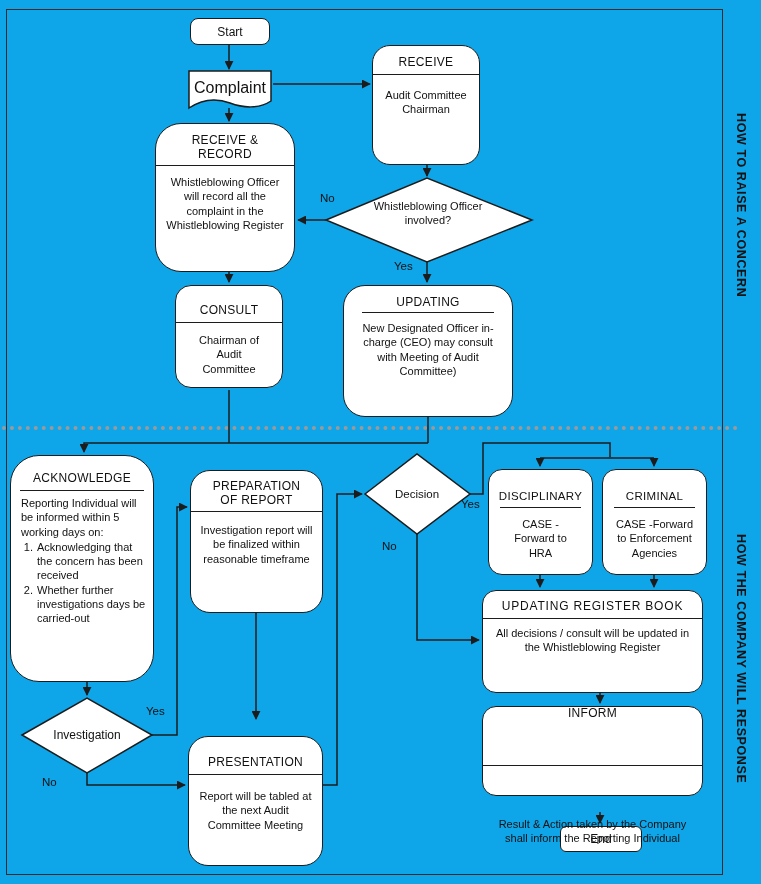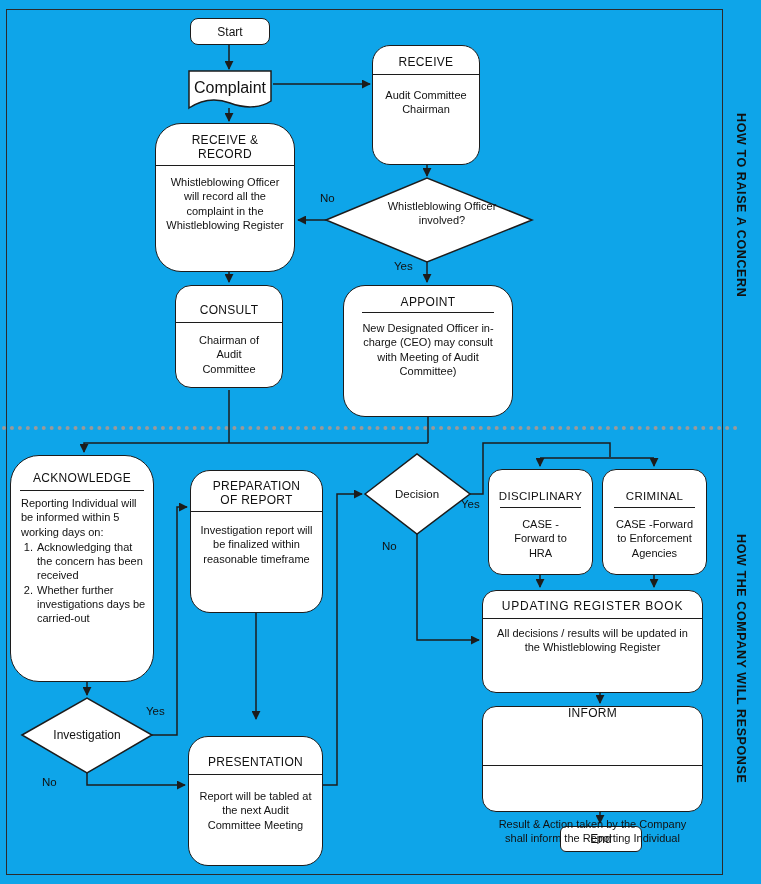--- a/index.html
+++ b/index.html
@@ -94,21 +94,21 @@
     <div class="bod" style="padding-top:9px;">Whistleblowing Officer will record all the complaint in the Whistleblowing Register</div>
   </div>
 
   <div class="node" style="left:175px;top:285px;width:108px;height:103px;border-radius:16px;">
     <div class="hdr" style="height:32px;">CONSULT</div>
     <div class="hr"></div>
     <div class="bod" style="padding:10px 16px 0 16px;">Chairman of Audit Committee</div>
   </div>
 
   <div class="node" style="left:343px;top:285px;width:170px;height:132px;border-radius:22px;">
-    <div class="hdr" style="height:24px;padding-bottom:2px;">APPOINT</div>
+    <div class="hdr" style="height:24px;padding-bottom:2px;">UPDATING</div>
     <div class="hr inset"></div>
     <div class="bod" style="padding:8px 10px 0 10px;">New Designated Officer in-charge (CEO) may consult with Meeting of Audit Committee)</div>
   </div>
 
   <div class="node" style="left:10px;top:455px;width:144px;height:227px;border-radius:29px;">
     <div class="hdr" style="height:30px;">ACKNOWLEDGE</div>
     <div class="hr inset" style="width:88%;"></div>
     <div class="bod" style="text-align:left;padding:5px 6px 0 10px;">
       <div>Reporting Individual will be informed within 5 working days on:</div>
       <ol class="ack">
@@ -138,30 +138,30 @@
 
   <div class="node" style="left:602px;top:469px;width:105px;height:106px;border-radius:14px;">
     <div class="hdr" style="height:33px;font-size:11.5px;">CRIMINAL</div>
     <div class="hr inset"></div>
     <div class="bod" style="padding:9px 7px 0 7px;">CASE -Forward to Enforcement Agencies</div>
   </div>
 
   <div class="node" style="left:482px;top:590px;width:221px;height:103px;border-radius:14px;">
     <div class="hdr" style="height:23px;letter-spacing:.8px;">UPDATING REGISTER BOOK</div>
     <div class="hr"></div>
-    <div class="bod" style="padding-top:7px;">All decisions / results will be updated in the Whistleblowing Register</div>
+    <div class="bod" style="padding-top:7px;">All decisions / consult will be updated in the Whistleblowing Register</div>
   </div>
 
-  <div class="node" style="left:482px;top:706px;width:221px;height:106px;border-radius:14px;gap:40px;">
+  <div class="node" style="left:482px;top:706px;width:221px;height:90px;border-radius:14px;gap:40px;">
     <div class="hdr" style="height:23px;">INFORM</div>
     <div class="hr"></div>
     <div class="bod" style="padding-top:11px;">Result &amp; Action taken by the Company shall inform the Reporting Individual</div>
   </div>
 
-  <div class="dtext" style="left:387px;top:200px;width:110px;">Whistleblowing Officer involved?</div>
+  <div class="dtext" style="left:373px;top:200px;width:110px;">Whistleblowing Officer involved?</div>
   <div class="dtext" style="left:27px;top:728px;width:120px;font-size:12px;">Investigation</div>
   <div class="dtext" style="left:380px;top:487px;width:74px;font-size:11.5px;">Decision</div>
 
   <div class="free-label" style="left:320px;top:192px;">No</div>
   <div class="free-label" style="left:394px;top:260px;">Yes</div>
   <div class="free-label" style="left:146px;top:705px;">Yes</div>
   <div class="free-label" style="left:42px;top:776px;">No</div>
   <div class="free-label" style="left:461px;top:498px;">Yes</div>
   <div class="free-label" style="left:382px;top:540px;">No</div>
 

